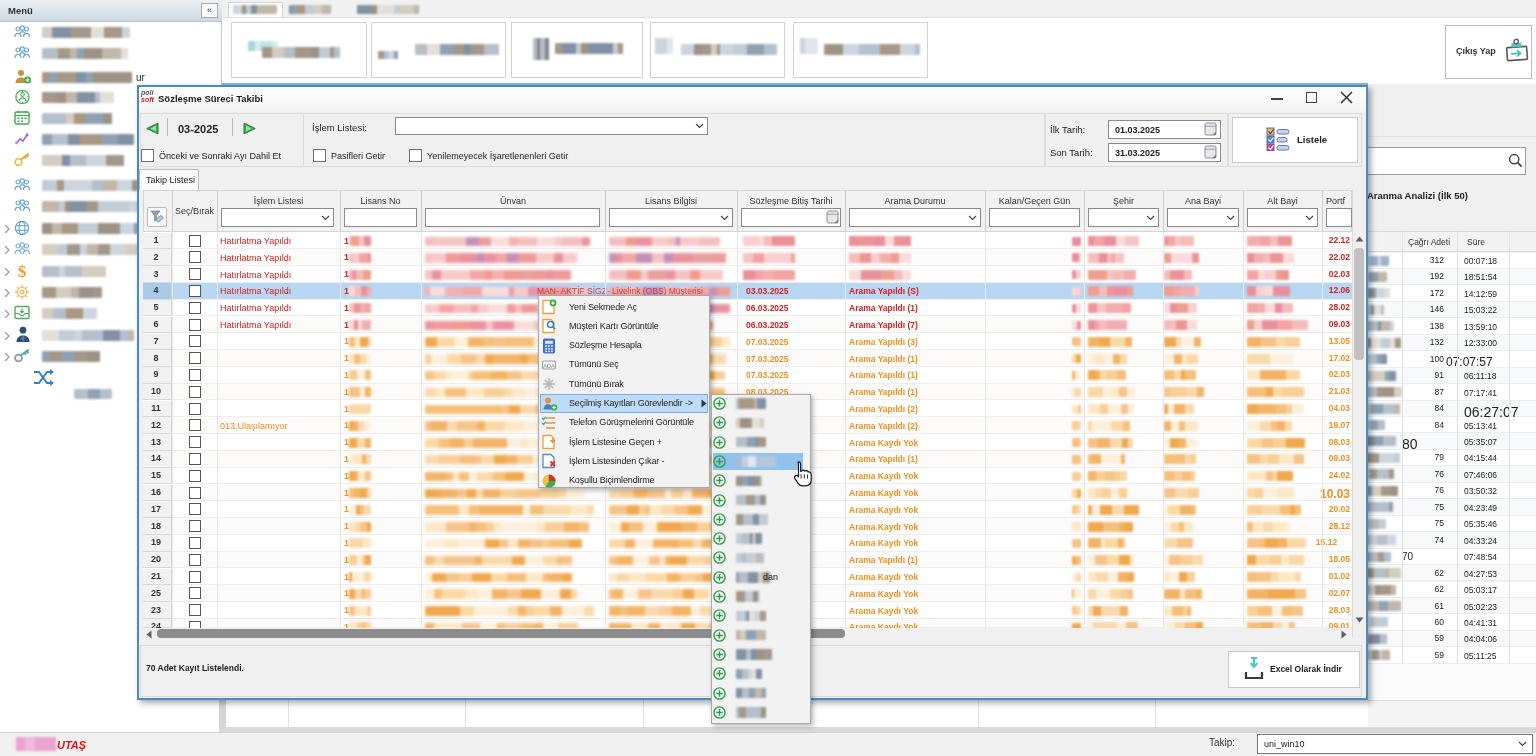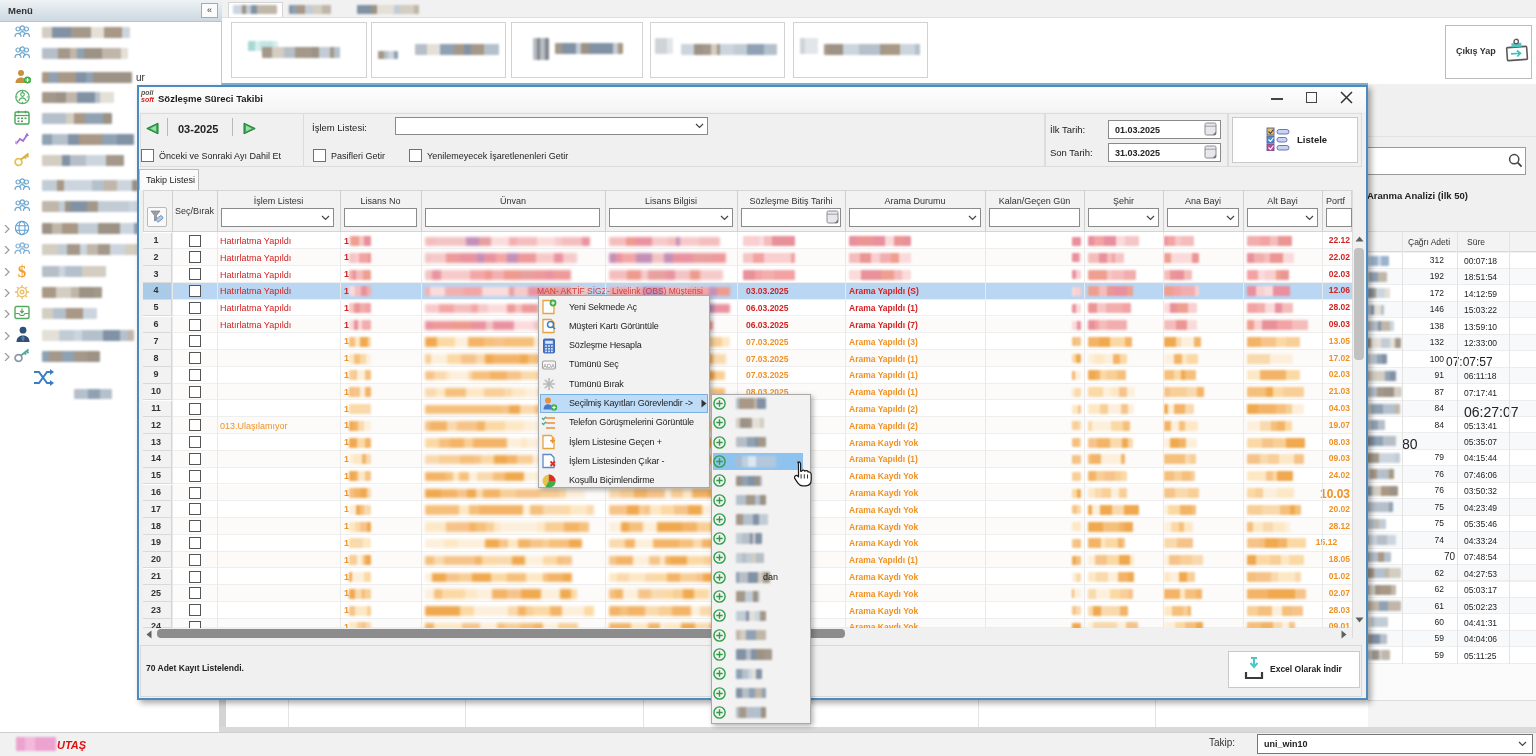--- a/index.html
+++ b/index.html
@@ -294,21 +294,21 @@
 <div class="ab" style="left:1360px;top:515.7px;width:176px;height:16.45px;background:#ffffff;border-bottom:1px solid #ededed;"></div>
 <div class="ch" style="left:1362px;top:518.7px;width:24px;height:10px;background:linear-gradient(90deg,#8292a5 0% 20%,#c2ccd5 20% 37%,#b6bec7 37% 59%,#c0b6a9 59% 69%,#c2ccd5 69% 100%);filter:blur(1.1px);"></div>
 <div class="txt" style="left:1402px;top:518.2px;width:42px;text-align:right;font-size:8.5px;color:#222;">75</div>
 <div class="txt" style="left:1464px;top:519.2px;font-size:8.5px;color:#222;">05:35:46</div>
 <div class="ab" style="left:1360px;top:532.1px;width:176px;height:16.45px;background:#f7f9fb;border-bottom:1px solid #ededed;"></div>
 <div class="ch" style="left:1362px;top:535.15px;width:34px;height:10px;background:linear-gradient(90deg,#8292a5 0% 17%,#ccd5de 17% 45%,#b6bec7 45% 58%,#b6bec7 58% 74%,#ccd5de 74% 100%);filter:blur(1.1px);"></div>
 <div class="txt" style="left:1402px;top:534.6px;width:42px;text-align:right;font-size:8.5px;color:#222;">74</div>
 <div class="txt" style="left:1464px;top:535.6px;font-size:8.5px;color:#222;">04:33:24</div>
 <div class="ab" style="left:1360px;top:548.6px;width:176px;height:16.45px;background:#ffffff;border-bottom:1px solid #ededed;"></div>
 <div class="ch" style="left:1362px;top:551.5999999999999px;width:29px;height:10px;background:linear-gradient(90deg,#8292a5 0% 21%,#b6bec7 21% 36%,#b4c0cc 36% 56%,#a89885 56% 75%,#b4c0cc 75% 100%);filter:blur(1.1px);"></div>
-<div class="txt" style="left:1402px;top:551.1px;width:42px;text-align:left;font-size:10px;color:#222;padding-left:42px;">70</div>
+<div class="txt" style="left:1402px;top:551.1px;width:42px;text-align:left;font-size:10px;color:#222;">70</div>
 <div class="txt" style="left:1464px;top:552.1px;font-size:8.5px;color:#222;">07:48:54</div>
 <div class="ab" style="left:1360px;top:565.0px;width:176px;height:16.45px;background:#f7f9fb;border-bottom:1px solid #ededed;"></div>
 <div class="ch" style="left:1362px;top:568.05px;width:39px;height:10px;background:linear-gradient(90deg,#b4c0cc 0% 10%,#a89885 10% 32%,#b4c0cc 32% 60%,#c0b6a9 60% 70%,#d3cdc2 70% 100%);filter:blur(1.1px);"></div>
 <div class="txt" style="left:1402px;top:567.5px;width:42px;text-align:right;font-size:8.5px;color:#222;">62</div>
 <div class="txt" style="left:1464px;top:568.5px;font-size:8.5px;color:#222;">04:27:53</div>
 <div class="ab" style="left:1360px;top:581.5px;width:176px;height:16.45px;background:#ffffff;border-bottom:1px solid #ededed;"></div>
 <div class="ch" style="left:1362px;top:584.5px;width:34px;height:10px;background:linear-gradient(90deg,#8292a5 0% 17%,#d3cdc2 17% 37%,#9c9285 37% 53%,#a89885 53% 85%,#c0b6a9 85% 100%);filter:blur(1.1px);"></div>
 <div class="txt" style="left:1402px;top:584.0px;width:42px;text-align:right;font-size:8.5px;color:#222;">62</div>
 <div class="txt" style="left:1464px;top:585.0px;font-size:8.5px;color:#222;">05:03:17</div>
 <div class="ab" style="left:1360px;top:598.0px;width:176px;height:16.45px;background:#f7f9fb;border-bottom:1px solid #ededed;"></div>
@@ -338,21 +338,21 @@
 <div class="vline" style="left:465px;top:700px;height:27px;background:#e3e3e3;"></div>
 <div class="vline" style="left:643px;top:700px;height:27px;background:#e3e3e3;"></div>
 <div class="vline" style="left:978px;top:700px;height:27px;background:#e3e3e3;"></div>
 <div class="vline" style="left:1155px;top:700px;height:27px;background:#e3e3e3;"></div>
 <div class="ab" style="left:219px;top:727px;width:1317px;height:5px;background:#d9d9d9;"></div>
 <div class="ab" style="left:0;top:732px;width:1536px;height:24px;background:#f1f1f1;border-top:1px solid #cfcfcf;"></div>
 <div class="ch" style="left:16px;top:737px;width:40px;height:14px;background:linear-gradient(90deg,#eca3d0 0% 23%,#f2b9dc 23% 48%,#eca3d0 48% 72%,#eca3d0 72% 100%);filter:blur(1.3px);"></div>
 <div class="txt" style="left:57px;top:739px;font-size:11px;font-weight:bold;font-style:italic;color:#e01010;">UTAŞ</div>
 <div class="txt" style="left:1209px;top:737px;font-size:10px;color:#333;">Takip:</div>
 <div class="ab" style="left:1257px;top:734px;width:276px;height:20px;background:#fff;border:1px solid #767676;"></div>
-<div class="txt" style="left:1264px;top:739px;font-size:9px;color:#222;font-weight:bold;">uni_win10</div>
+<div class="txt" style="left:1264px;top:739px;font-size:9px;color:#222;">uni_win10</div>
 <svg class="ab" style="left:1518px;top:741px;" width="9" height="6" viewBox="0 0 9 6">
     <path d="M1 1 L4.5 4.5 L8 1" fill="none" stroke="#444" stroke-width="1.2"></path>
   </svg>
 <div class="ab" style="left:137px;top:85px;width:1231px;height:615px;background:#f0f0f0;border:2px solid #4a8bc2;box-shadow:3px 3px 6px rgba(0,0,0,0.35);"></div>
 <div class="ab" style="left:139px;top:87px;width:1227px;height:25px;background:linear-gradient(#fefefe,#f4f4f4);"></div>
 <div class="txt" style="left:141px;top:90px;font-size:7px;font-weight:bold;font-style:italic;color:#555;line-height:6.5px;">poli<br><span style="color:#e02020;">soft</span></div>
 <div class="txt" style="left:158px;top:93px;font-size:9.5px;font-weight:bold;color:#1a1a1a;">Sözleşme Süreci Takibi</div>
 <div class="ab" style="left:1271px;top:98px;width:12px;height:2px;background:#444;"></div>
 <div class="ab" style="left:1306px;top:92px;width:11px;height:11px;border:1.5px solid #444;"></div>
 <svg class="ab" style="left:1340px;top:91px;" width="13" height="13" viewBox="0 0 13 13">

